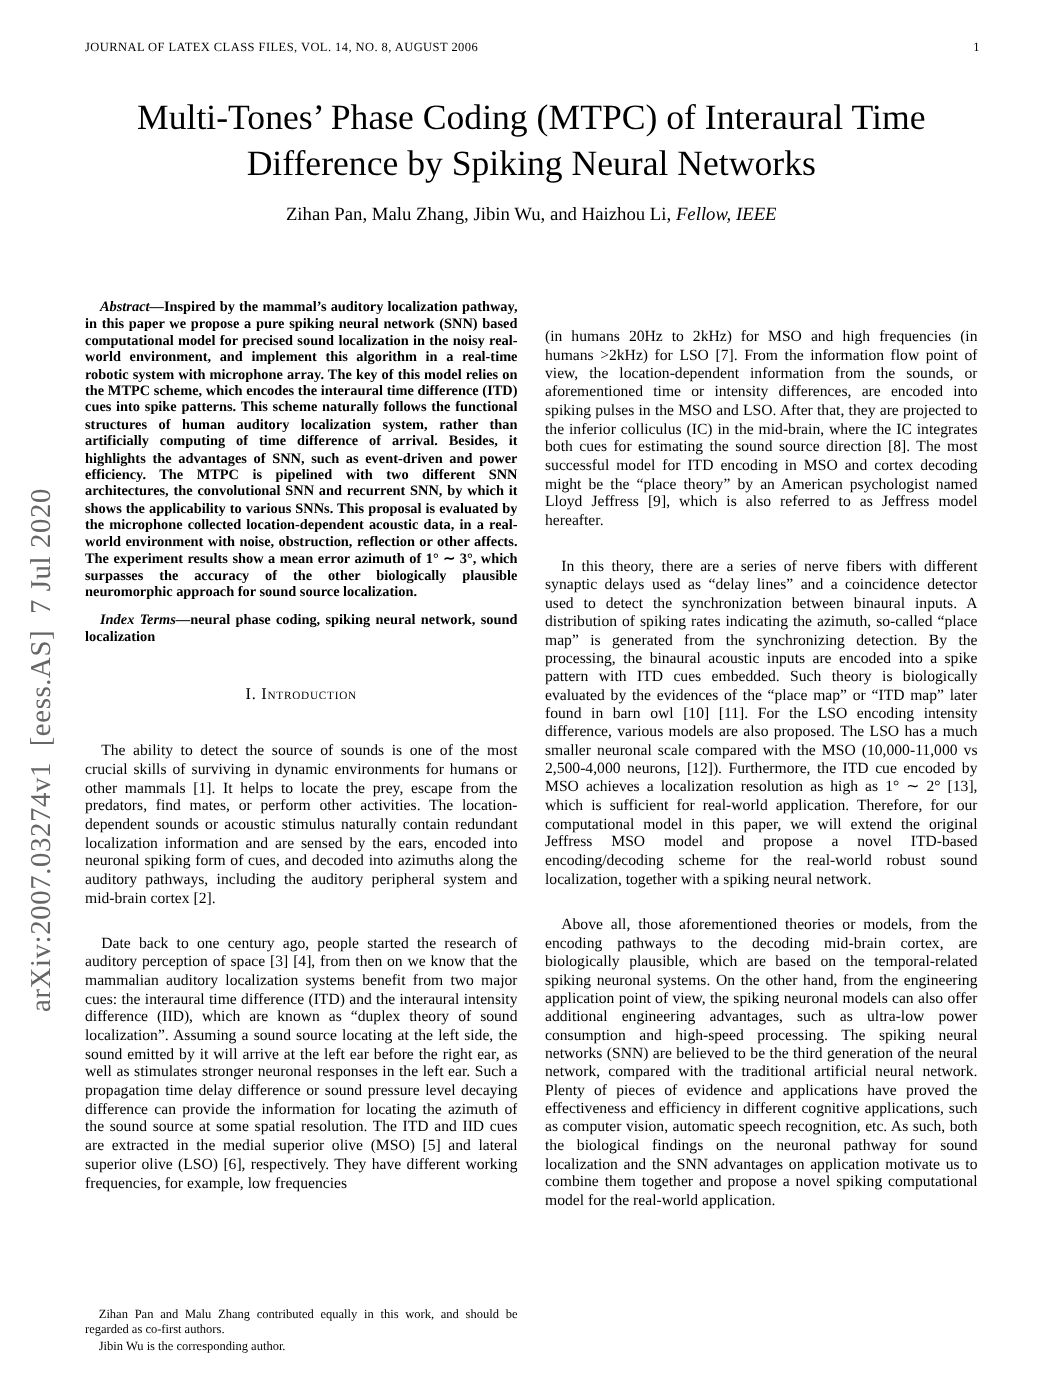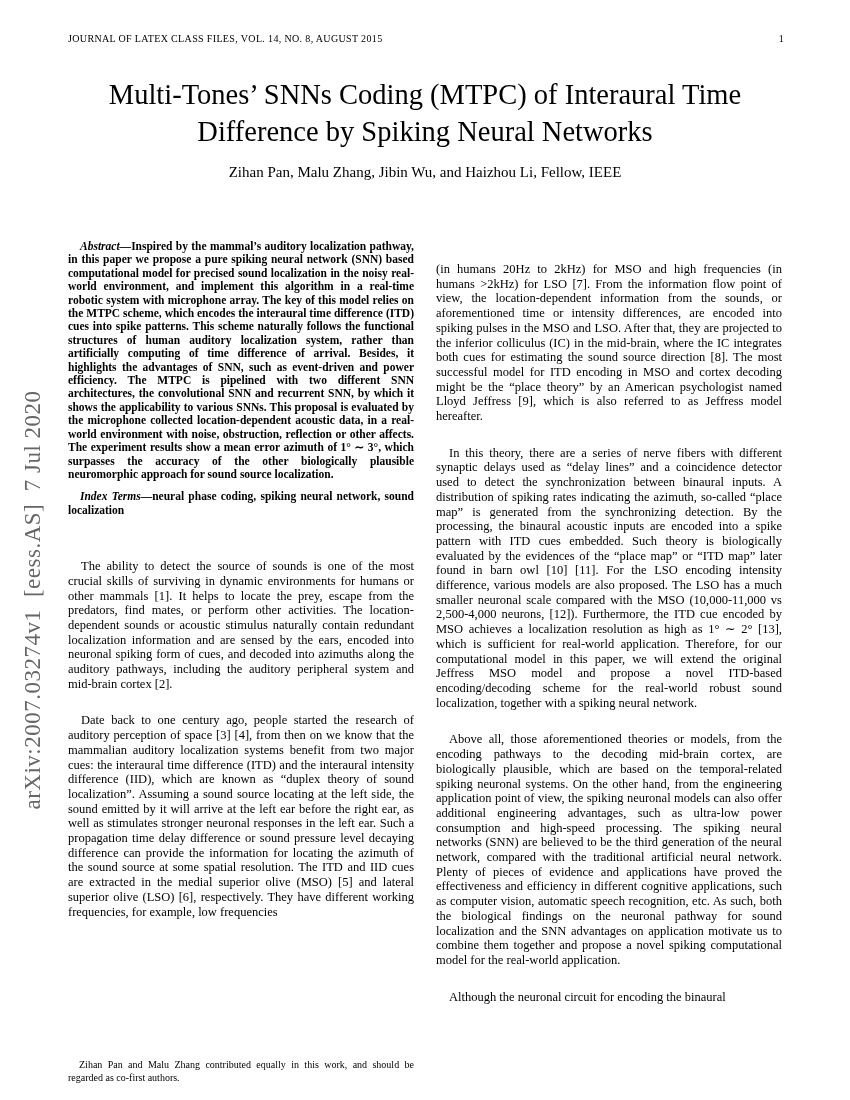--- a/index.html
+++ b/index.html
@@ -35,21 +35,21 @@
     font-size: 28.5px;
     font-weight: 400;
     line-height: 37px;
   }
   .authors {
     position: absolute;
     top: 164px; left: 0; right: 0;
     text-align: center;
     font-size: 15px;
   }
-  .italic { }
+  .italic { font-style: italic; }
 
   
   .arxiv-text {
     position: absolute;
     left: 33px; top: 600px;
     transform: translate(-50%, -50%) rotate(-90deg);
     white-space: pre;
     font-size: 23px;
     color: #666;
     letter-spacing: 0.5px;
@@ -103,48 +103,49 @@
   }
   .footnote { text-indent: 11px; }
   .footnote + .footnote { margin-top: 1px; }
 </style>
 </head>
 <body>
 
 <div class="page">
 
   <header class="running-header">
-    <span>JOURNAL OF LATEX CLASS FILES, VOL. 14, NO. 8, AUGUST 2015</span>
+    <span>JOURNAL OF LATEX CLASS FILES, VOL. 14, NO. 8, AUGUST 2006</span>
     <span>1</span>
   </header>
 
   <span class="arxiv-text">arXiv:2007.03274v1  [eess.AS]  7 Jul 2020</span>
 
-  <h1 class="title">Multi-Tones’ SNNs Coding (MTPC) of Interaural Time Difference by Spiking Neural Networks</h1>
+  <h1 class="title">Multi-Tones’ Phase Coding (MTPC) of Interaural Time Difference by Spiking Neural Networks</h1>
 
   <div class="authors"><span>Zihan Pan, Malu Zhang, Jibin Wu, and Haizhou Li, </span><span class="italic">Fellow, IEEE</span></div>
 
   <div class="columns">
 
     <div class="col col-left">
       <p class="abstract"><span class="lead">Abstract—</span><span>Inspired by the mammal’s auditory localization pathway, in this paper we propose a pure spiking neural network (SNN) based computational model for precised sound localization in the noisy real-world environment, and implement this algorithm in a real-time robotic system with microphone array. The key of this model relies on the MTPC scheme, which encodes the interaural time difference (ITD) cues into spike patterns. This scheme naturally follows the functional structures of human auditory localization system, rather than artificially computing of time difference of arrival. Besides, it highlights the advantages of SNN, such as event-driven and power efficiency. The MTPC is pipelined with two different SNN architectures, the convolutional SNN and recurrent SNN, by which it shows the applicability to various SNNs. This proposal is evaluated by the microphone collected location-dependent acoustic data, in a real-world environment with noise, obstruction, reflection or other affects. The experiment results show a mean error azimuth of 1° ∼ 3°, which surpasses the accuracy of the other biologically plausible neuromorphic approach for sound source localization.</span></p>
 
       <p class="abstract index-terms"><span class="lead">Index Terms—</span><span>neural phase coding, spiking neural network, sound localization</span></p>
 
+      <h2 class="section-heading">I. Introduction</h2>
 
       <p class="body-par indent">The ability to detect the source of sounds is one of the most crucial skills of surviving in dynamic environments for humans or other mammals [1]. It helps to locate the prey, escape from the predators, find mates, or perform other activities. The location-dependent sounds or acoustic stimulus naturally contain redundant localization information and are sensed by the ears, encoded into neuronal spiking form of cues, and decoded into azimuths along the auditory pathways, including the auditory peripheral system and mid-brain cortex [2].</p>
       <p class="body-par indent">Date back to one century ago, people started the research of auditory perception of space [3] [4], from then on we know that the mammalian auditory localization systems benefit from two major cues: the interaural time difference (ITD) and the interaural intensity difference (IID), which are known as “duplex theory of sound localization”. Assuming a sound source locating at the left side, the sound emitted by it will arrive at the left ear before the right ear, as well as stimulates stronger neuronal responses in the left ear. Such a propagation time delay difference or sound pressure level decaying difference can provide the information for locating the azimuth of the sound source at some spatial resolution. The ITD and IID cues are extracted in the medial superior olive (MSO) [5] and lateral superior olive (LSO) [6], respectively. They have different working frequencies, for example, low frequencies</p>
 
       <div class="footnotes">
         <p class="footnote">Zihan Pan and Malu Zhang contributed equally in this work, and should be regarded as co-first authors.</p>
+        <p class="footnote">Jibin Wu is the corresponding author.</p>
       </div>
     </div>
 
     <div class="col col-right">
       <p class="body-par">(in humans 20Hz to 2kHz) for MSO and high frequencies (in humans &gt;2kHz) for LSO [7]. From the information flow point of view, the location-dependent information from the sounds, or aforementioned time or intensity differences, are encoded into spiking pulses in the MSO and LSO. After that, they are projected to the inferior colliculus (IC) in the mid-brain, where the IC integrates both cues for estimating the sound source direction [8]. The most successful model for ITD encoding in MSO and cortex decoding might be the “place theory” by an American psychologist named Lloyd Jeffress [9], which is also referred to as Jeffress model hereafter.</p>
       <p class="body-par indent">In this theory, there are a series of nerve fibers with different synaptic delays used as “delay lines” and a coincidence detector used to detect the synchronization between binaural inputs. A distribution of spiking rates indicating the azimuth, so-called “place map” is generated from the synchronizing detection. By the processing, the binaural acoustic inputs are encoded into a spike pattern with ITD cues embedded. Such theory is biologically evaluated by the evidences of the “place map” or “ITD map” later found in barn owl [10] [11]. For the LSO encoding intensity difference, various models are also proposed. The LSO has a much smaller neuronal scale compared with the MSO (10,000-11,000 vs 2,500-4,000 neurons, [12]). Furthermore, the ITD cue encoded by MSO achieves a localization resolution as high as 1° ∼ 2° [13], which is sufficient for real-world application. Therefore, for our computational model in this paper, we will extend the original Jeffress MSO model and propose a novel ITD-based encoding/decoding scheme for the real-world robust sound localization, together with a spiking neural network.</p>
       <p class="body-par indent">Above all, those aforementioned theories or models, from the encoding pathways to the decoding mid-brain cortex, are biologically plausible, which are based on the temporal-related spiking neuronal systems. On the other hand, from the engineering application point of view, the spiking neuronal models can also offer additional engineering advantages, such as ultra-low power consumption and high-speed processing. The spiking neural networks (SNN) are believed to be the third generation of the neural network, compared with the traditional artificial neural network. Plenty of pieces of evidence and applications have proved the effectiveness and efficiency in different cognitive applications, such as computer vision, automatic speech recognition, etc. As such, both the biological findings on the neuronal pathway for sound localization and the SNN advantages on application motivate us to combine them together and propose a novel spiking computational model for the real-world application.</p>
-      <p class="body-par indent">Although the neuronal circuit for encoding the binaural</p>
     </div>
 
   </div>
 
 </div>
 
 </body></html>

